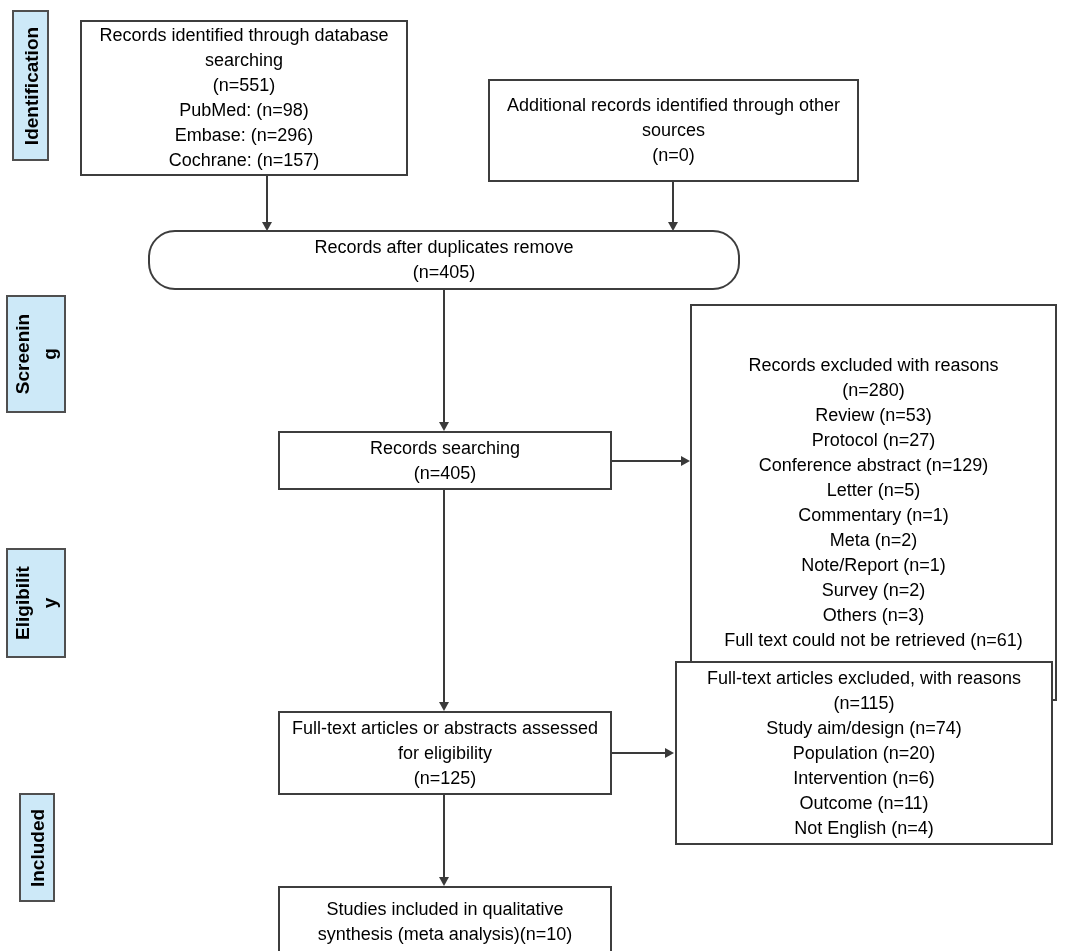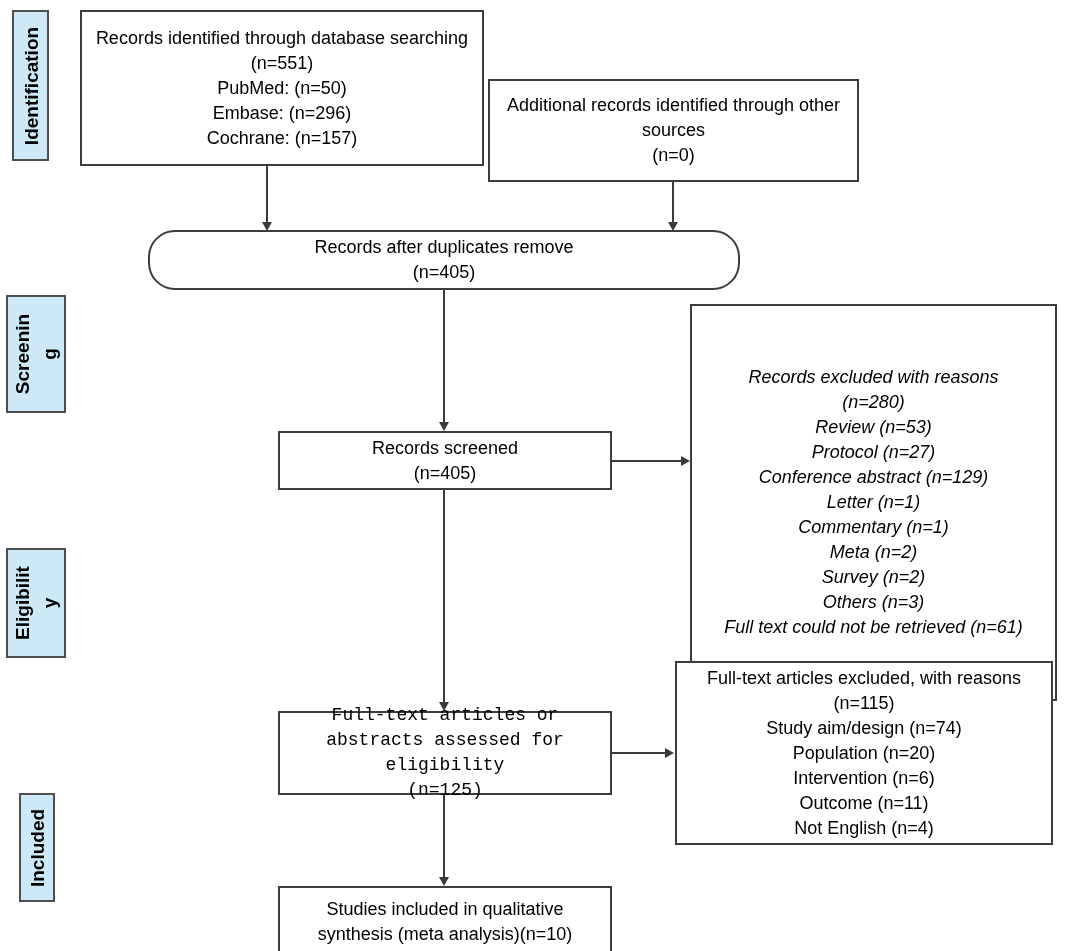--- a/index.html
+++ b/index.html
@@ -25,26 +25,26 @@
     flex-direction: column;
     justify-content: center;
     align-items: center;
     text-align: center;
     font-size: 18px;
     line-height: 25px;
     color: #000000;
     padding: 0 10px;
   }
   .fbox .line { width: 100%; }
-  #box-identified        { left:  80px; top:   10px; width: 404px; height: 156px; }
+  #box-identified        { left:  80px; top:   20px; width: 328px; height: 156px; }
   #box-additional        { left: 488px; top:  79px; width: 371px; height:  103px; }
   #box-deduplicated      { left: 148px; top: 230px; width: 592px; height:  60px; border-radius: 27px; }
   #box-screened          { left: 278px; top: 431px; width: 334px; height:  59px; }
-  #box-records-excluded  { left: 690px; top: 304px; width: 367px; height: 397px; padding: 0 18px; font-style: italic; }
-  #box-fulltext-assessed { left: 278px; top: 711px; width: 334px; height:  84px; font-family: Liberation Mono, monospace; }
+  #box-records-excluded  { left: 690px; top: 304px; width: 367px; height: 397px; padding: 0 18px; }
+  #box-fulltext-assessed { left: 278px; top: 711px; width: 334px; height:  84px; }
   #box-fulltext-excluded { left: 675px; top: 661px; width: 378px; height: 184px; padding: 0 6px; }
   #box-included-synth    { left: 278px; top: 886px; width: 334px; height:  72px; }
   
   .stage {
     position: absolute;
     box-sizing: border-box;
     background: #cde9f8;
     border: 2px solid #4f4f4f;
   }
   .stage-inner {
@@ -133,49 +133,50 @@
   </div>
   <div class="stage" id="stage-included">
     <div class="stage-inner">
       <span class="line">Included</span>
     </div>
   </div>
 
   <div class="fbox" id="box-identified">
     <div class="line">Records identified through database searching</div>
     <div class="line">(n=551)</div>
-    <div class="line">PubMed: (n=50)</div>
+    <div class="line">PubMed: (n=98)</div>
     <div class="line">Embase: (n=296)</div>
     <div class="line">Cochrane: (n=157)</div>
   </div>
 
   <div class="fbox" id="box-additional">
     <div class="line">Additional records identified through other sources</div>
     <div class="line">(n=0)</div>
   </div>
 
   <div class="fbox" id="box-deduplicated">
     <div class="line">Records after duplicates remove</div>
     <div class="line">(n=405)</div>
   </div>
 
   <div class="fbox" id="box-screened">
-    <div class="line">Records screened</div>
+    <div class="line">Records searching</div>
     <div class="line">(n=405)</div>
   </div>
 
   <div class="fbox" id="box-records-excluded">
     <div class="line">Records excluded with reasons</div>
     <div class="line">(n=280)</div>
     <div class="line">Review (n=53)</div>
     <div class="line">Protocol (n=27)</div>
     <div class="line">Conference abstract (n=129)</div>
-    <div class="line">Letter (n=1)</div>
+    <div class="line">Letter (n=5)</div>
     <div class="line">Commentary (n=1)</div>
     <div class="line">Meta (n=2)</div>
+    <div class="line">Note/Report (n=1)</div>
     <div class="line">Survey (n=2)</div>
     <div class="line">Others (n=3)</div>
     <div class="line">Full text could not be retrieved (n=61)</div>
   </div>
 
   <div class="fbox" id="box-fulltext-assessed">
     <div class="line">Full-text articles or abstracts assessed for eligibility</div>
     <div class="line">(n=125)</div>
   </div>
 

